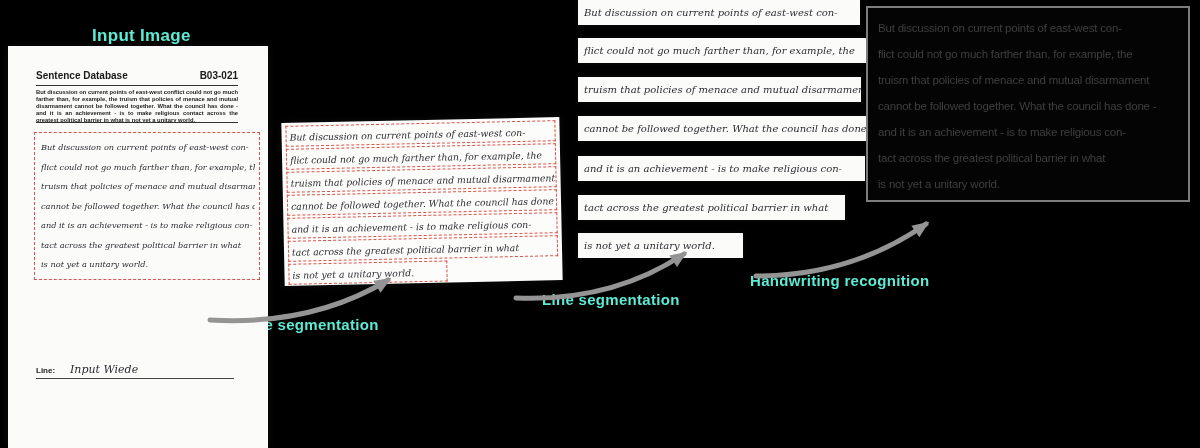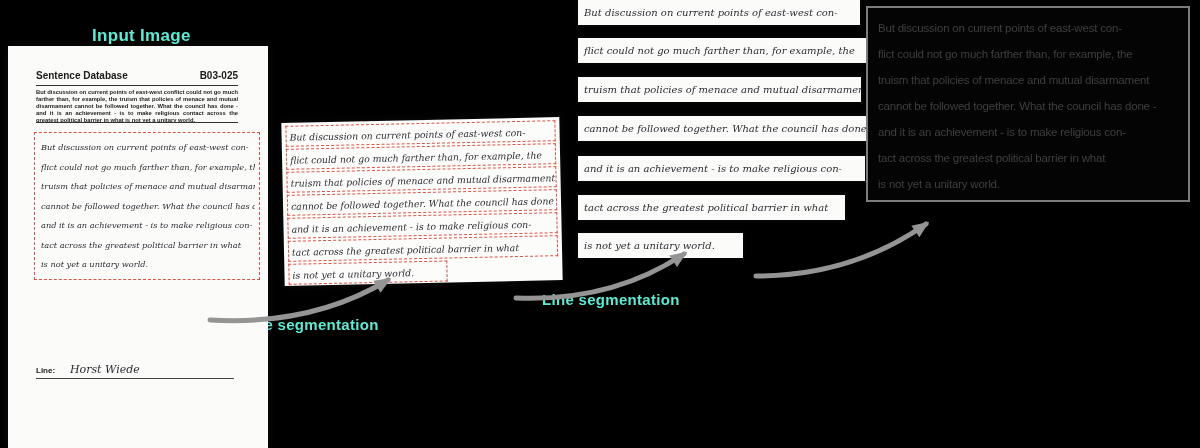--- a/index.html
+++ b/index.html
@@ -59,43 +59,44 @@
           pointer-events:none;}
 </style>
 </head>
 <body>
 
 <div class="canvas">
 
   <div class="stage-label lbl-input">Input Image</div>
   <div class="stage-label lbl-pageseg">Page segmentation</div>
   <div class="stage-label lbl-lineseg">Line segmentation</div>
+  <div class="stage-label lbl-recog">Handwriting recognition</div>
 
   <div class="doc">
     <div class="doc-header">
       <span>Sentence Database</span>
-      <span>B03-025</span>
+      <span>B03-021</span>
     </div>
     <div class="rule rule1"></div>
     <div class="printed">But discussion on current points of east-west conflict could not go much farther than, for example, the truism that policies of menace and mutual disarmament cannot be followed together. What the council has done - and it is an achievement - is to make religious contact across the greatest political barrier in what is not yet a unitary world.</div>
     <div class="rule rule2"></div>
 
     <div class="para-box">
       <div class="hw doc-line">But discussion on current points of east-west con-</div>
       <div class="hw doc-line">flict could not go much farther than, for example, the</div>
       <div class="hw doc-line">truism that policies of menace and mutual disarmament</div>
       <div class="hw doc-line">cannot be followed together. What the council has done -</div>
       <div class="hw doc-line">and it is an achievement - is to make religious con-</div>
       <div class="hw doc-line">tact across the greatest political barrier in what</div>
       <div class="hw doc-line">is not yet a unitary world.</div>
     </div>
 
     <div class="name-row">
       <span class="name-label">Line:</span>
-      <span class="hw signature">Horst Wiede</span>
+      <span class="hw signature">Input Wiede</span>
     </div>
   </div>
 
   <div class="crop">
     <div class="crop-line"><span class="hw">But discussion on current points of east-west con-</span></div>
     <div class="crop-line"><span class="hw">flict could not go much farther than, for example, the</span></div>
     <div class="crop-line"><span class="hw">truism that policies of menace and mutual disarmament</span></div>
     <div class="crop-line"><span class="hw">cannot be followed together. What the council has done -</span></div>
     <div class="crop-line"><span class="hw">and it is an achievement - is to make religious con-</span></div>
     <div class="crop-line"><span class="hw">tact across the greatest political barrier in what</span></div>

